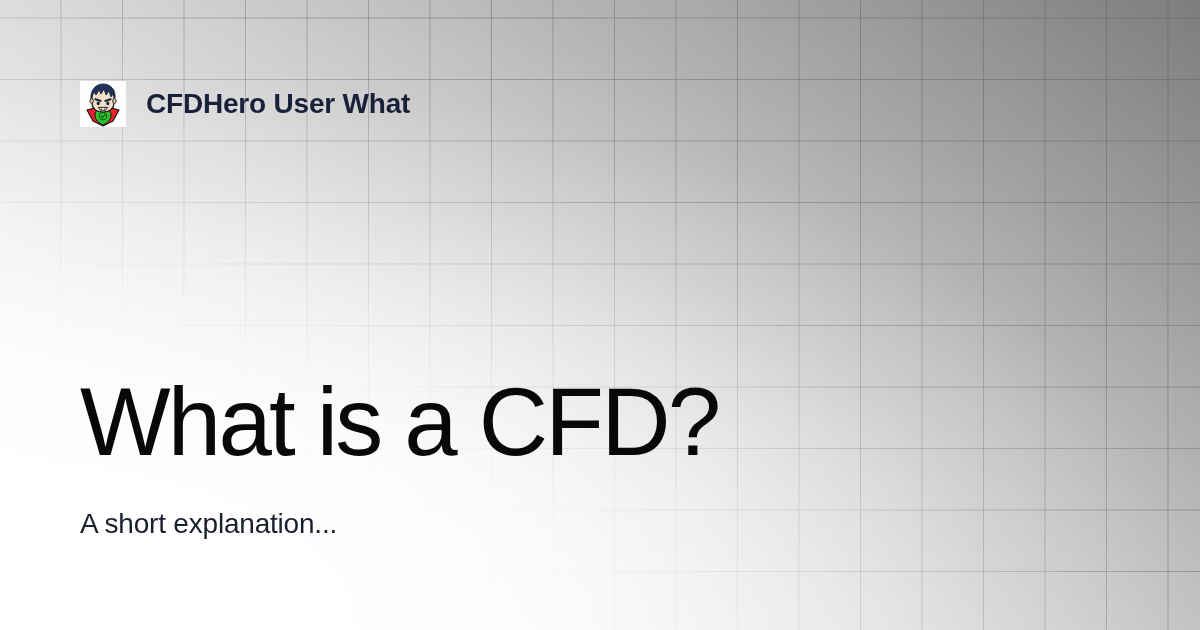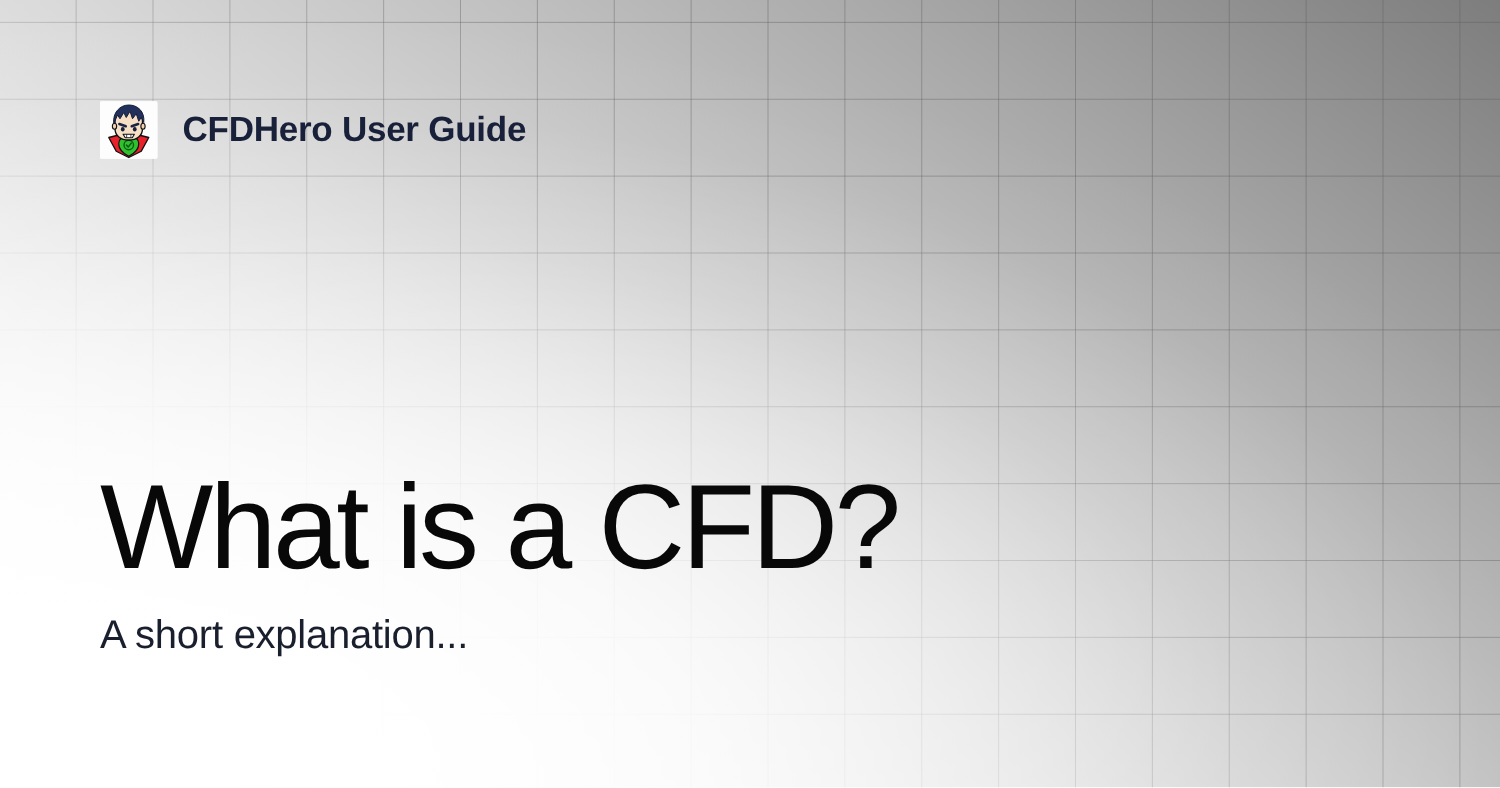--- a/index.html
+++ b/index.html
@@ -140,22 +140,22 @@
   .headline {
     font-size: 96px;
     font-weight: 400;
     line-height: 1.04;
     letter-spacing: -2.8px;
     color: #080808;
     white-space: nowrap;
   }
 
   .subtitle {
-    margin-top: 15px;
-    font-size: 32px;
+    margin-top: 34px;
+    font-size: 28px;
     font-weight: 400;
     line-height: 1.25;
     letter-spacing: -0.2px;
     color: #1a1f2e;
     white-space: nowrap;
   }
 </style>
 </head>
 <body>
 
@@ -191,21 +191,21 @@
           <path d="M30.5 18.2 L25.4 20.0" stroke="#1b2444" stroke-width="2.1" stroke-linecap="round"></path>
 
           <ellipse cx="18.2" cy="22.4" rx="1.5" ry="1.8" fill="#16203f"></ellipse>
           <ellipse cx="27.8" cy="22.4" rx="1.5" ry="1.8" fill="#16203f"></ellipse>
 
           <path d="M18.5 26.4 L27.5 26.4 L25.8 29.2 L20.2 29.2 Z" fill="#ffffff" stroke="#111111" stroke-width="0.9" stroke-linejoin="round"></path>
           <path d="M21.3 26.4 L21.3 29.2 M24.7 26.4 L24.7 29.2" stroke="#111111" stroke-width="0.6"></path>
         </svg>
       </span>
 
-      <span class="brand-title">CFDHero User Guide</span>
+      <span class="brand-title">CFDHero User What</span>
     </div>
 
     <div class="headline-block">
       <h1 class="headline">What is a CFD?</h1>
       <p class="subtitle">A short explanation...</p>
     </div>
 
   </div>
 </div>
 

